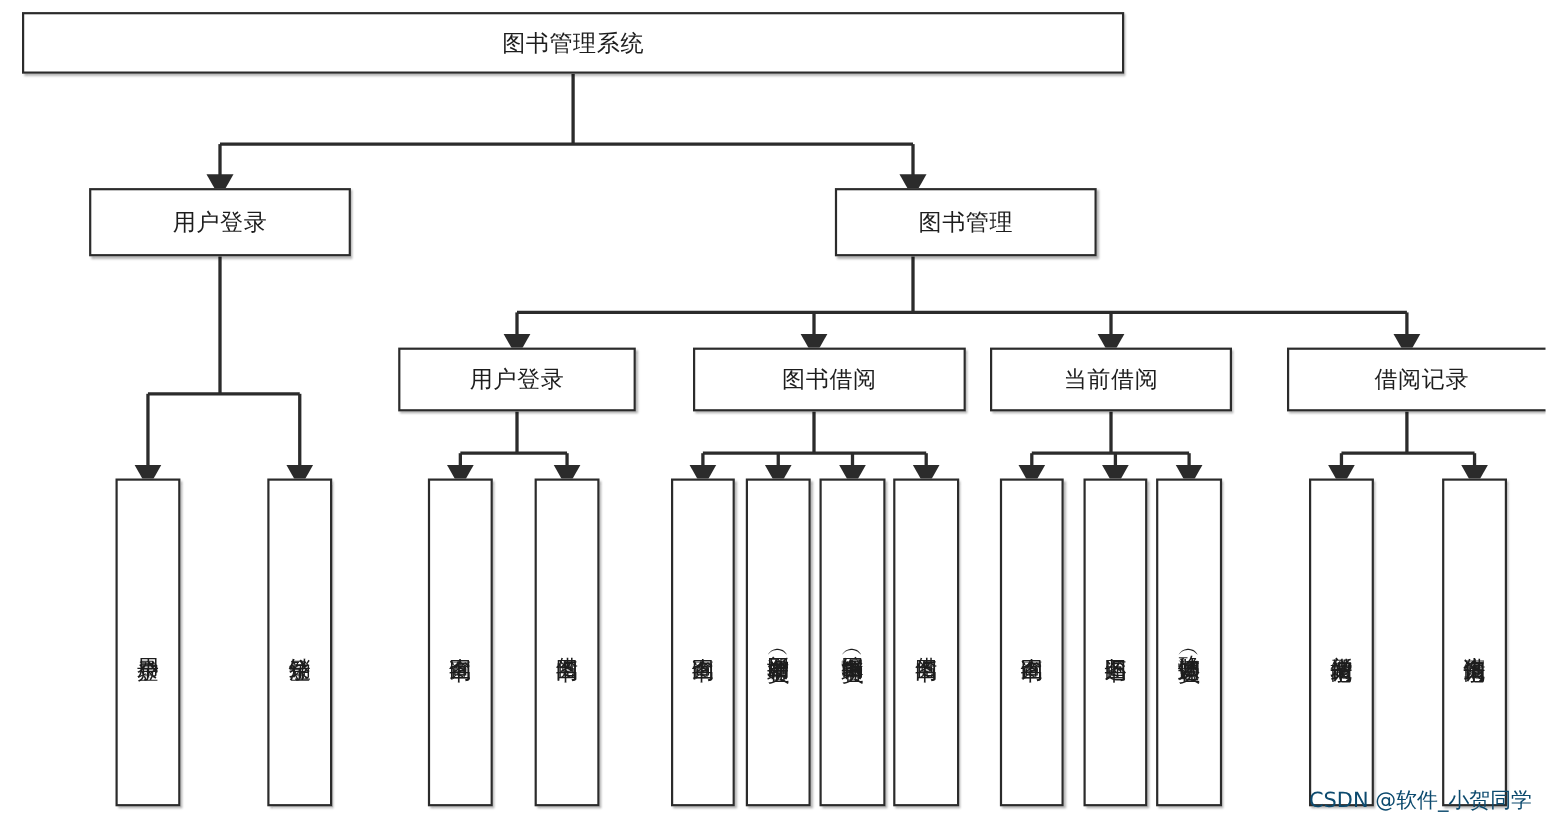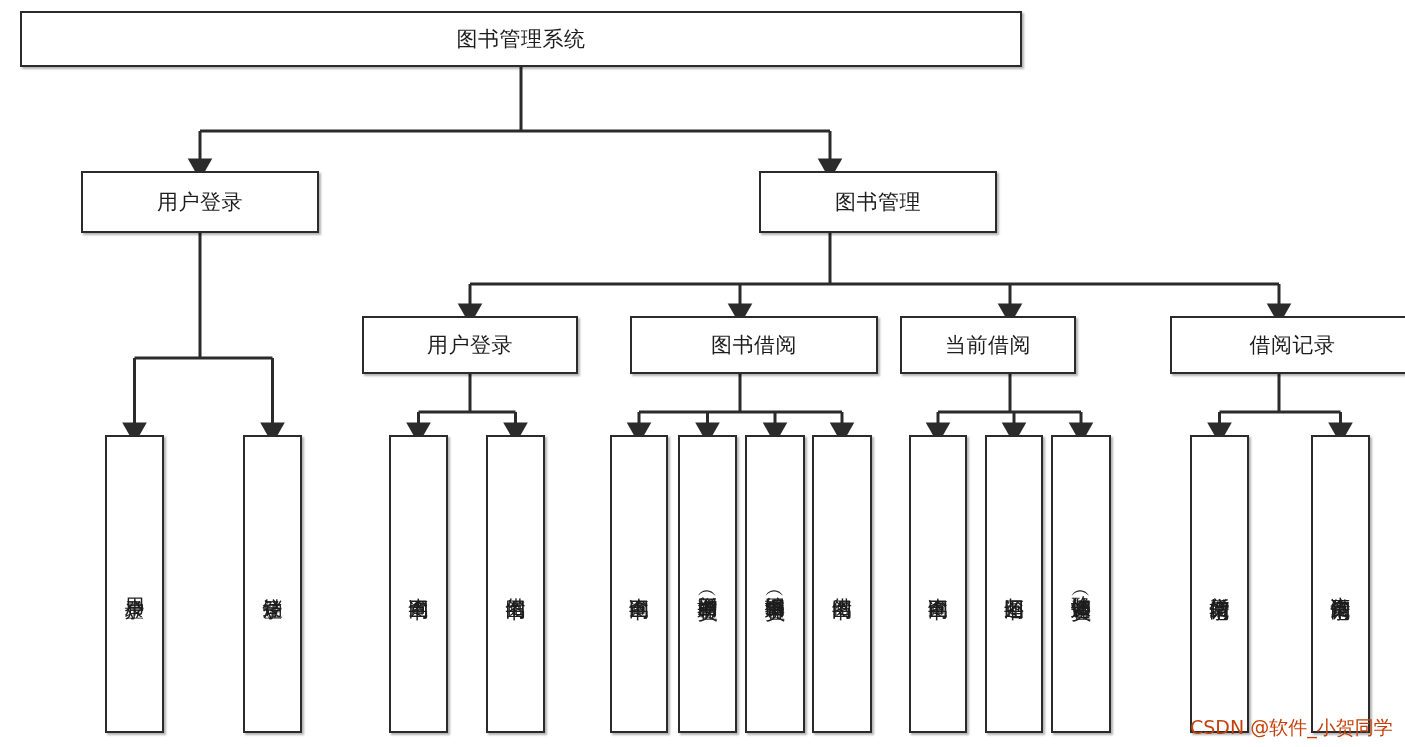--- a/index.html
+++ b/index.html
@@ -56,21 +56,21 @@
     -webkit-writing-mode: vertical-rl;
     -ms-writing-mode: tb-rl;
     font-size: 20px;
     line-height: 1.05;
     letter-spacing: 1px;
     white-space: normal;
     max-height: 100%;
   }
   .watermark {
     position: absolute;
-    color: #c2410c;
+    color: #0c4a6e;
     font-size: 19px;
     white-space: nowrap;
     pointer-events: none;
     user-select: none;
   }
 </style>
 </head>
 <body>
 
 <div id="diagram-root">
@@ -128,21 +128,21 @@
   <div class="node-box" style="left:711px; top:171px; width:238px; height:62px;margin-left:48px;">
     <span class="node-label">图书管理</span>
   </div>
 
   <div class="node-box" style="left:362px; top:316px; width:216px; height:58px;">
     <span class="node-label">用户登录</span>
   </div>
   <div class="node-box" style="left:630px; top:316px; width:248px; height:58px;">
     <span class="node-label">图书借阅</span>
   </div>
-  <div class="node-box" style="left:900px; top:316px; width:176px; height:58px;">
+  <div class="node-box" style="left:900px; top:316px; width:220px; height:58px;">
     <span class="node-label">当前借阅</span>
   </div>
   <div class="node-box" style="left:1170px; top:316px; width:245px; height:58px;">
     <span class="node-label">借阅记录</span>
   </div>
 
   <div class="node-box vertical" style="left:105px; top:435px; width:59px; height:298px;">
     <span class="node-label">用户登录</span>
   </div>
   <div class="node-box vertical" style="left:243px; top:435px; width:59px; height:298px;">

